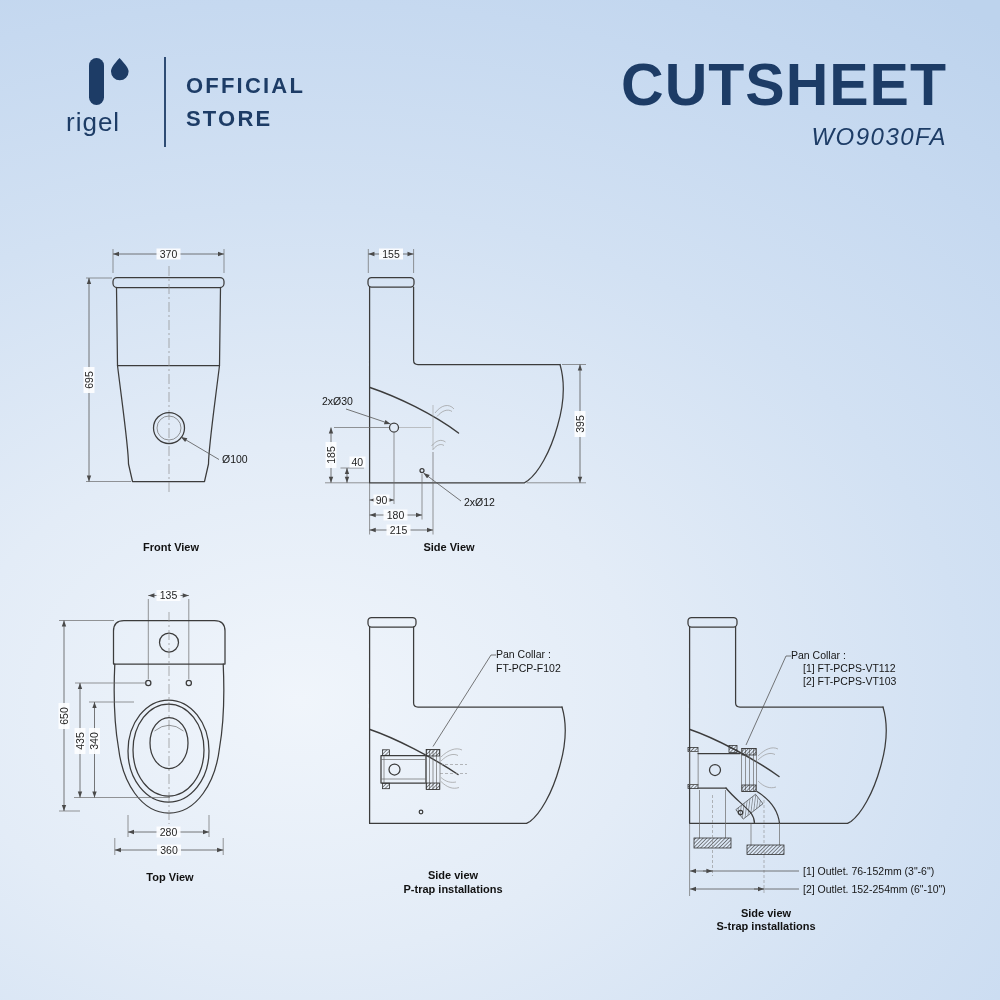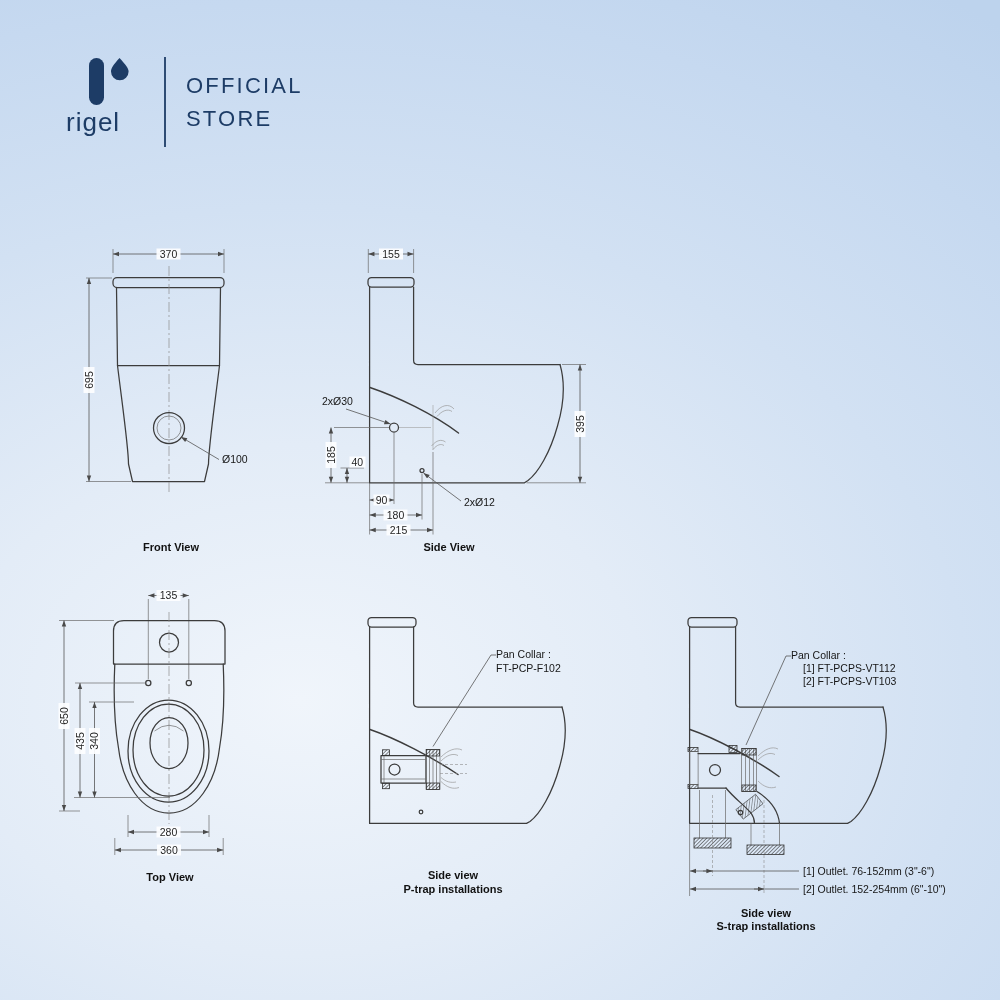--- a/index.html
+++ b/index.html
@@ -5,21 +5,21 @@
   html,body{margin:0;padding:0;}
   .canvas{
     position:relative;width:1000px;height:1000px;overflow:hidden;
     background:radial-gradient(115% 85% at 30% 70%, #f0f5fb 0%, #e3ecf7 30%, #d2e1f3 58%, #c6d9f0 82%, #bdd3ed 100%);
     font-family:"Liberation Sans", sans-serif;
   }
   .navy{color:#1d3c66;}
   .logo-word{position:absolute;left:66px;top:107px;font-size:26px;font-weight:500;letter-spacing:1px;}
   .logo-icon{position:absolute;left:88px;top:56px;}
   .logo-divider{position:absolute;left:164px;top:57px;width:2px;height:90px;background:#1d3c66;opacity:.9;}
-  .store-block{position:absolute;left:186px;top:69px;font-size:22px;font-weight:400;letter-spacing:2.2px;line-height:33px;}
+  .store-block{position:absolute;left:186px;top:69px;font-size:22px;font-weight:700;letter-spacing:2.2px;line-height:33px;}
   .title-block{position:absolute;left:0;right:53px;top:52px;text-align:right;}
   .title-main{font-size:59px;font-weight:700;letter-spacing:1px;line-height:66px;}
   .title-model{font-size:24px;font-style:italic;letter-spacing:1.5px;line-height:26px;margin-top:6px;}
   svg text{font-family:"Liberation Sans", sans-serif;}
   .dimtxt{font-size:10.5px;fill:#1f1f1f;}
   .lbl{font-size:10.5px;fill:#161616;}
   .cap{font-size:11px;font-weight:700;fill:#111;}
   .ol{fill:none;stroke:#3c3c3c;stroke-width:1.25;stroke-linecap:round;stroke-linejoin:round;}
   .ol2{fill:none;stroke:#3c3c3c;stroke-width:1.45;stroke-linecap:round;}
   .thin{fill:none;stroke:#6a6a6a;stroke-width:0.7;}
@@ -39,20 +39,24 @@
   <svg class="logo-icon" width="48" height="52" viewBox="0 0 48 52">
     <rect x="1" y="2" width="15" height="47" rx="7.5" fill="#1d3c66"></rect>
     <path fill="#1d3c66" d="M31.5 2 C 25.5 8.5, 23 12.5, 23 15.5 A 8.8 8.8 0 1 0 40.6 15.5 C 40.6 12.5, 37.5 8.5, 31.5 2 Z"></path>
   </svg>
   <div class="logo-word navy">rigel</div>
   <div class="logo-divider"></div>
   <div class="store-block navy">
     <div>OFFICIAL</div>
     <div>STORE</div>
   </div>
+  <div class="title-block">
+    <div class="title-main navy">CUTSHEET</div>
+    <div class="title-model navy">WO9030FA</div>
+  </div>
 
   <svg width="1000" height="1000" viewBox="0 0 1000 1000" style="position:absolute;left:0;top:0;">
     <defs>
       <marker id="ah" viewBox="0 0 8 6" refX="7.6" refY="3" markerWidth="8.5" markerHeight="6.5" orient="auto-start-reverse">
         <path d="M0.4,0.4 L7.6,3 L0.4,5.6 Z" fill="#4a4a4a"></path>
       </marker>
       <pattern id="hx" width="2.6" height="2.6" patternUnits="userSpaceOnUse" patternTransform="rotate(45)">
         <line x1="0" y1="0" x2="0" y2="2.6" stroke="#2f2f2f" stroke-width="1.1"></line>
       </pattern>
     </defs>

